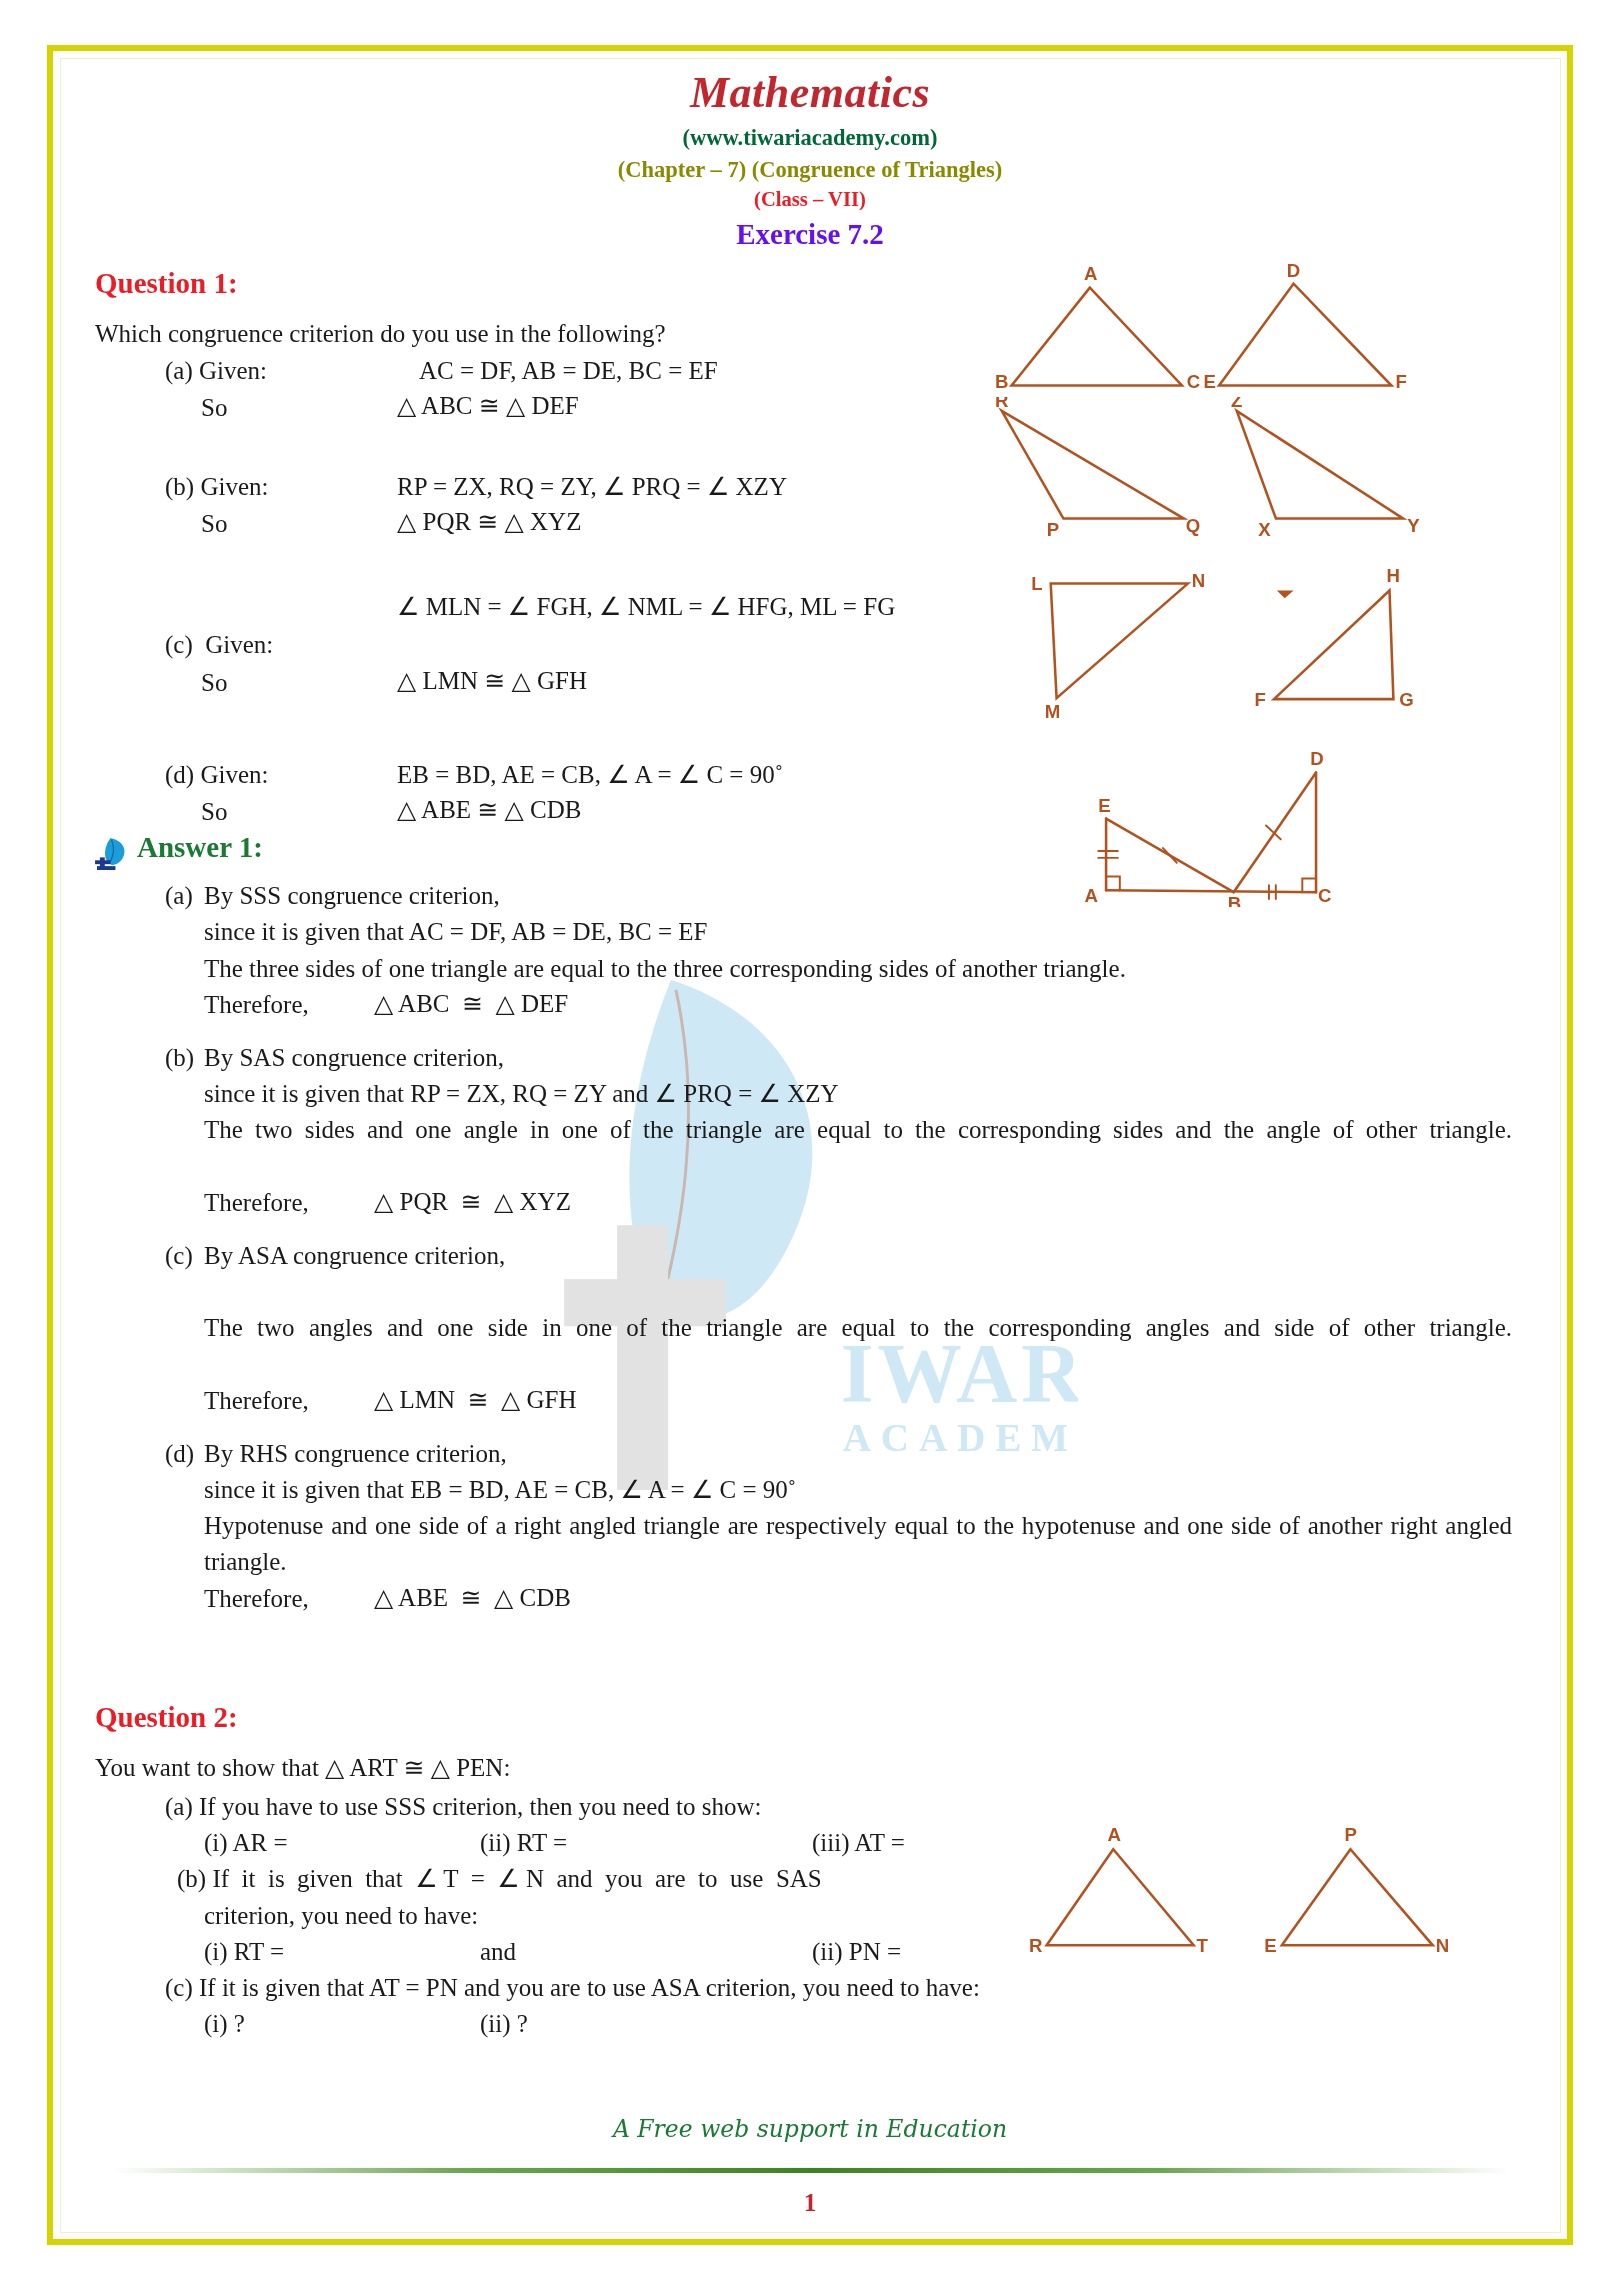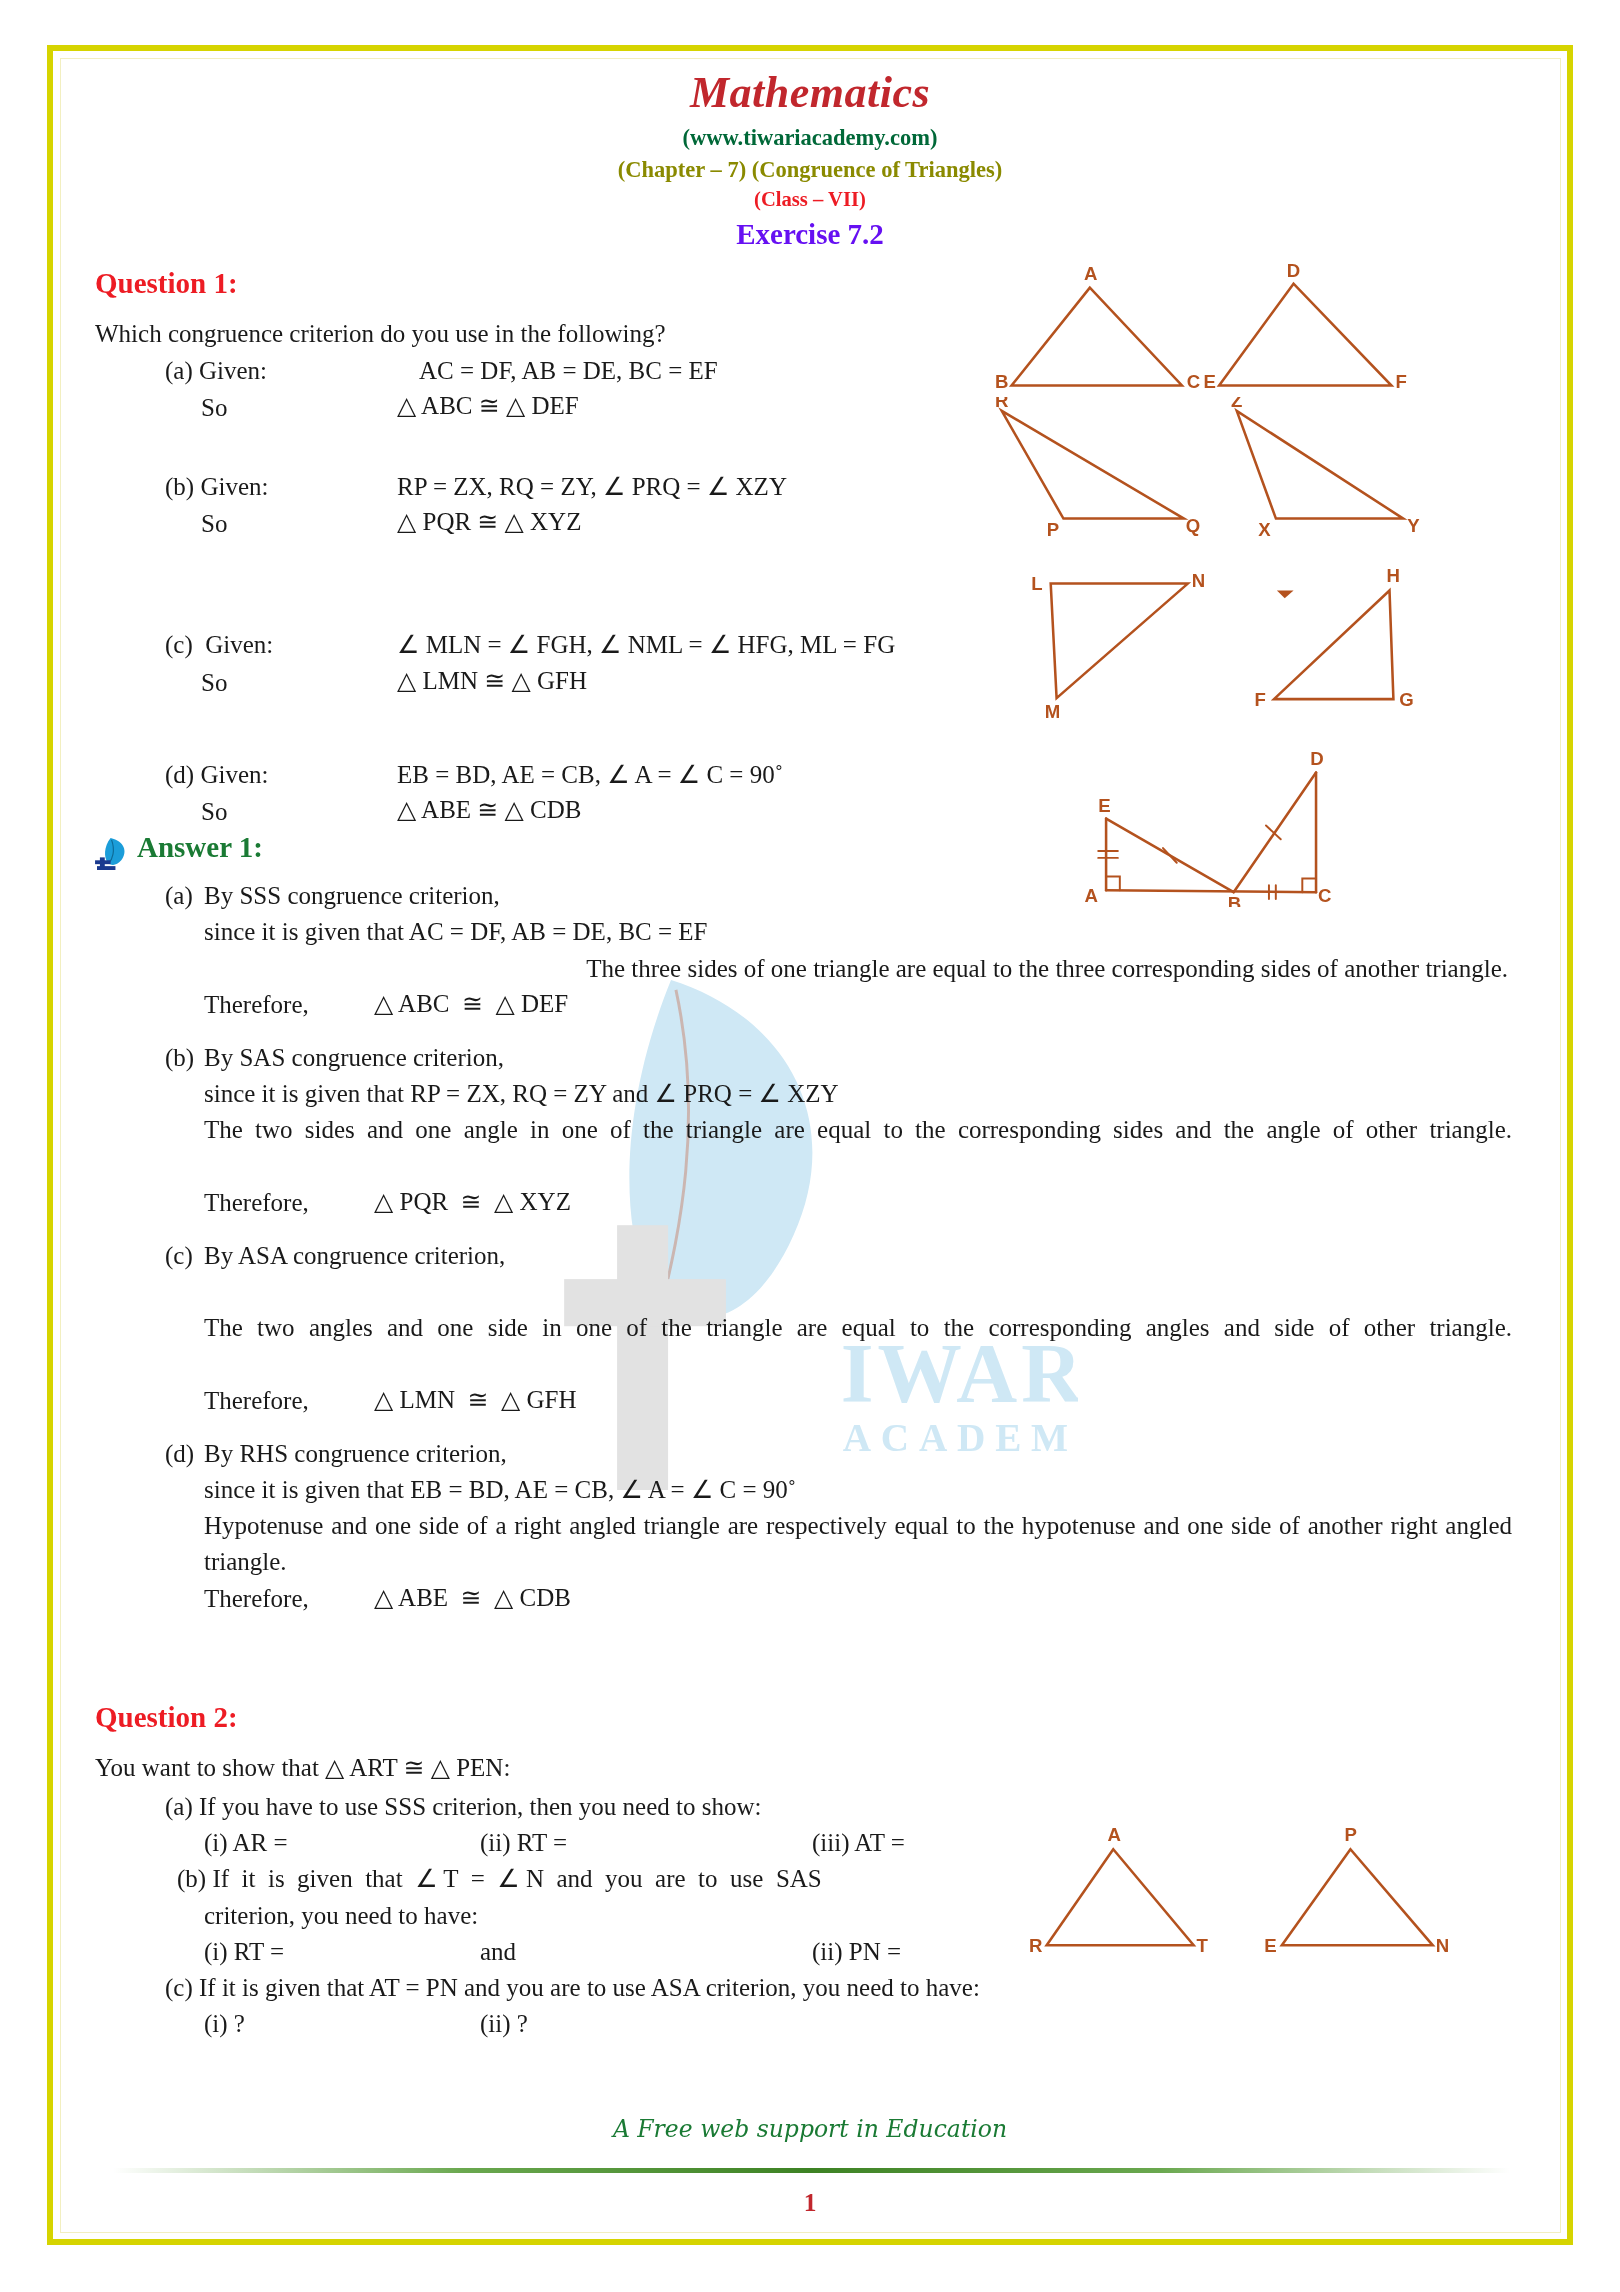--- a/index.html
+++ b/index.html
@@ -71,21 +71,20 @@
   .bt{
     position:absolute;
     font-size:25px;color:#1a1a1a;
     line-height:35px;
     white-space:pre;
   }
   .btw{
     position:absolute;
     font-size:25px;color:#1a1a1a;
     line-height:36px;
-    text-align:right;
   }
   .just{text-align:justify;text-align-last:justify;}
 
   
   .f-site{
     position:absolute;left:0;right:0;top:2081px;
     text-align:center;font-weight:bold;font-size:24.5px;color:#c1272d;
   }
   .f-tag{
     position:absolute;left:0;right:0;top:2115px;
@@ -134,21 +133,21 @@
   <div class="bt" style="left:419px;top:353px;">AC = DF, AB = DE, BC = EF</div>
   <div class="bt" style="left:201px;top:390px;">So</div>
   <div class="bt" style="left:397px;top:388px;">△ ABC ≅ △ DEF</div>
 
   <div class="bt" style="left:165px;top:469px;">(b) Given:</div>
   <div class="bt" style="left:397px;top:469px;">RP = ZX, RQ = ZY, ∠ PRQ = ∠ XZY</div>
   <div class="bt" style="left:201px;top:506px;">So</div>
   <div class="bt" style="left:397px;top:504px;">△ PQR ≅ △ XYZ</div>
 
   <div class="bt" style="left:165px;top:627px;">(c)  Given:</div>
-  <div class="bt" style="left:397px;top:627px;text-align:center;">∠ MLN = ∠ FGH, ∠ NML = ∠ HFG, ML = FG</div>
+  <div class="bt" style="left:397px;top:589px;text-align:center;">∠ MLN = ∠ FGH, ∠ NML = ∠ HFG, ML = FG</div>
   <div class="bt" style="left:201px;top:665px;">So</div>
   <div class="bt" style="left:397px;top:663px;">△ LMN ≅ △ GFH</div>
 
   <div class="bt" style="left:165px;top:757px;">(d) Given:</div>
   <div class="bt" style="left:397px;top:757px;">EB = BD, AE = CB, ∠ A = ∠ C = 90˚</div>
   <div class="bt" style="left:201px;top:794px;">So</div>
   <div class="bt" style="left:397px;top:792px;">△ ABE ≅ △ CDB</div>
 
   <svg class="a-logo" style="top:837px;" viewBox="0 0 38 34">
     <path d="M16 1 C30 4 34 15 27 24 C22 30 16 30 13 26 C9 21 9 10 16 1 Z" fill="#1b9dd9"></path>

